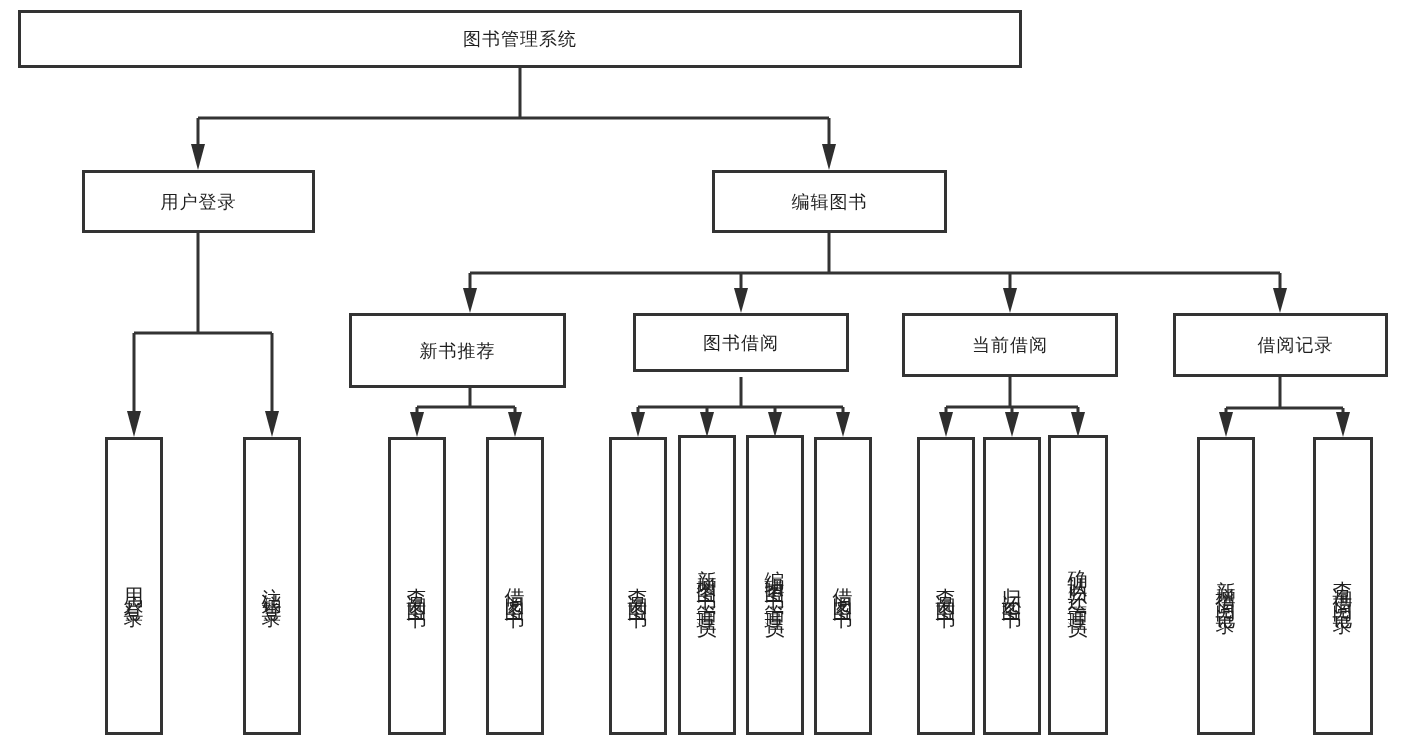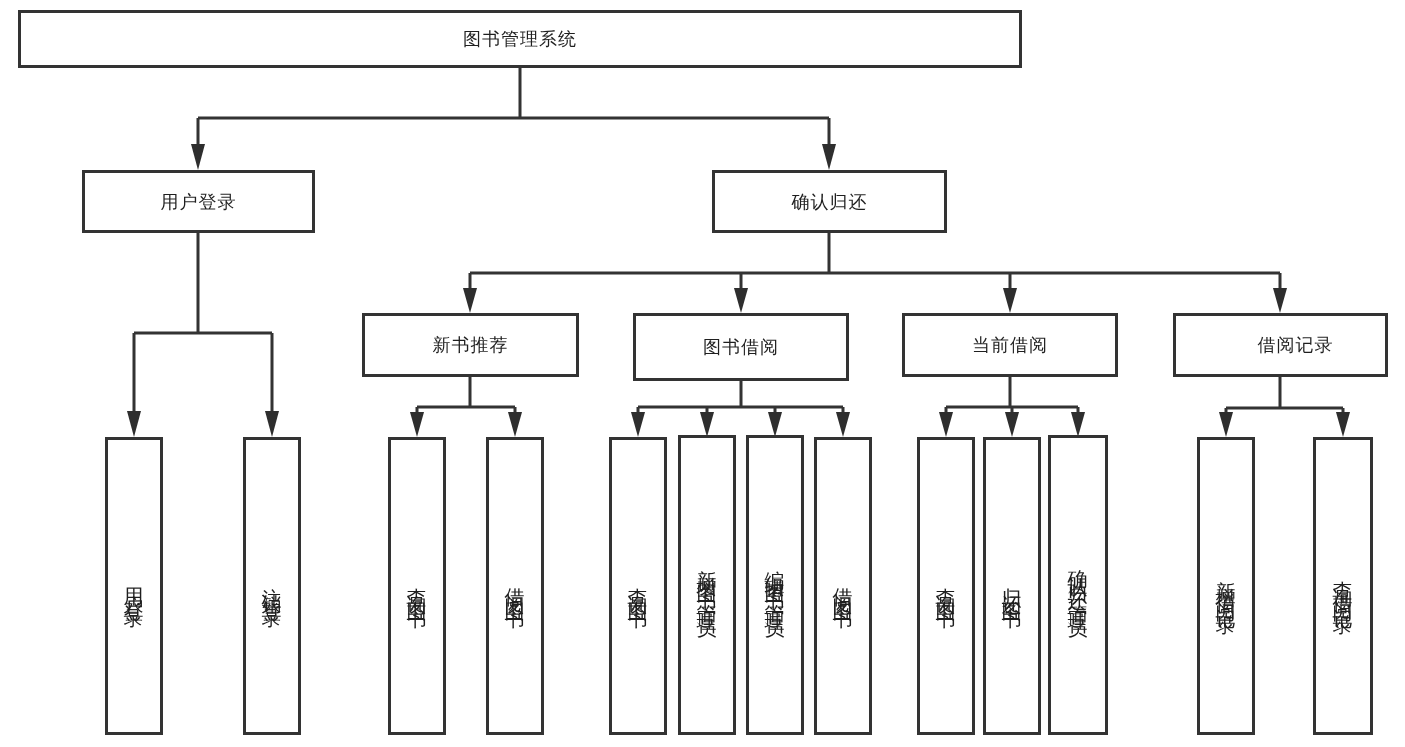--- a/index.html
+++ b/index.html
@@ -115,27 +115,27 @@
   </svg>
 
   <div class="node hbox" style="left:18px; top:10px; width:1004px; height:58px;">
     <span>图书管理系统</span>
   </div>
 
   <div class="node hbox" style="left:82px; top:170px; width:233px; height:63px;">
     <span>用户登录</span>
   </div>
   <div class="node hbox" style="left:712px; top:170px; width:235px; height:63px;">
-    <span>确认归还</span>
+    <span>编辑图书</span>
   </div>
 
-  <div class="node hbox" style="left:362px; top:313px; width:217px; height:64px;">
+  <div class="node hbox" style="left:349px; top:313px; width:217px; height:75px;">
     <span>新书推荐</span>
   </div>
-  <div class="node hbox" style="left:633px; top:313px; width:216px; height:68px;">
+  <div class="node hbox" style="left:633px; top:313px; width:216px; height:59px;">
     <span>图书借阅</span>
   </div>
   <div class="node hbox" style="left:902px; top:313px; width:216px; height:64px;">
     <span>当前借阅</span>
   </div>
   <div class="node hbox" style="left:1173px; top:313px; width:215px; height:64px;padding-left:30px;">
     <span>借阅记录</span>
   </div>
 
   <div class="node vbox" style="left:105px; top:437px; width:58px; height:298px;">

